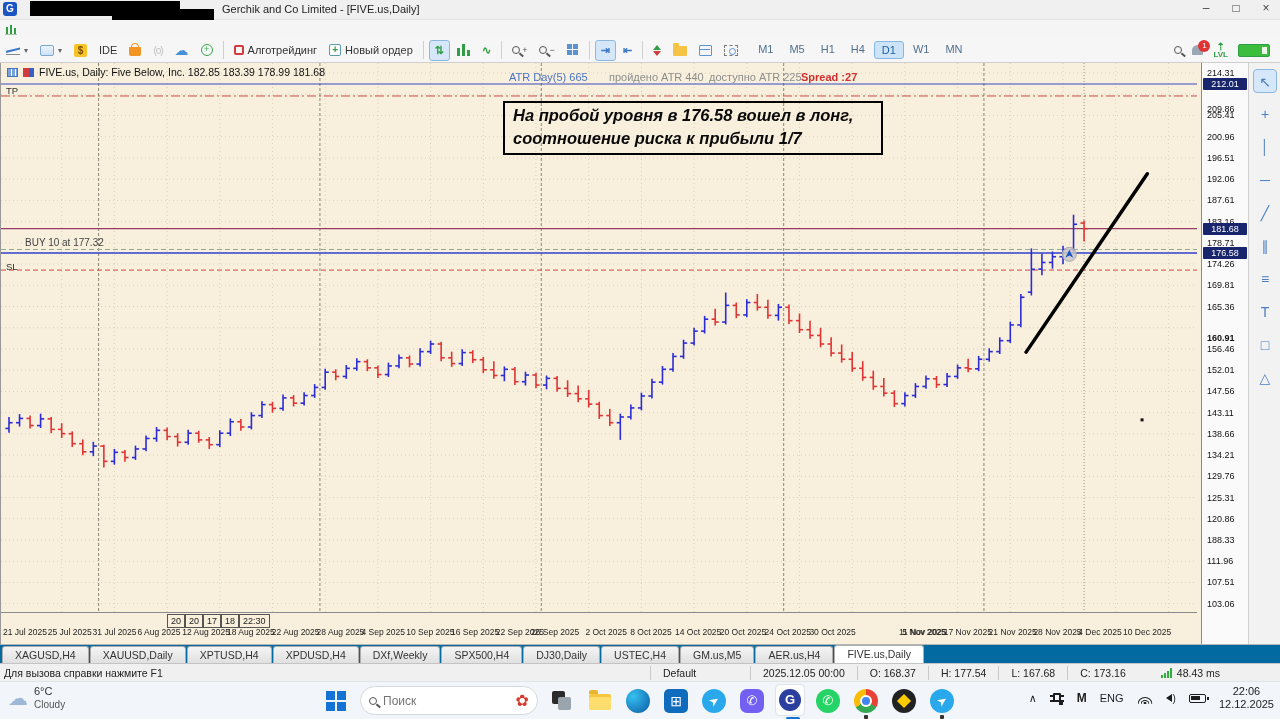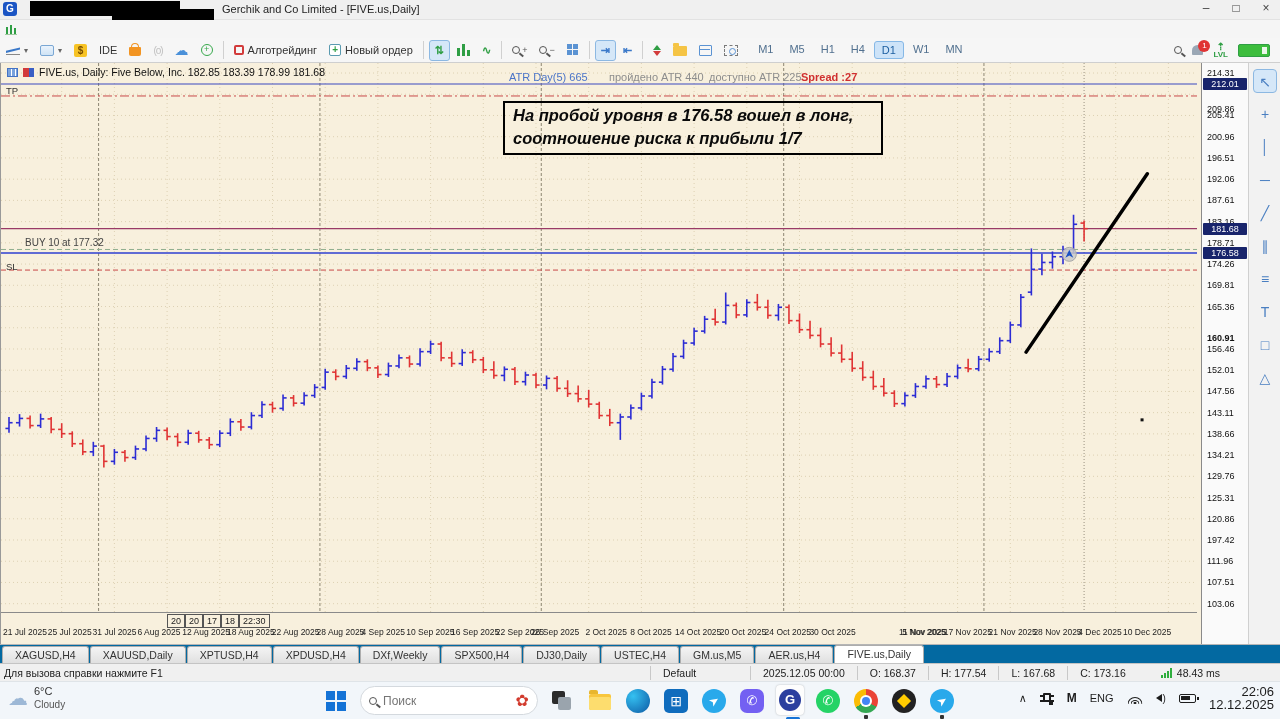--- a/index.html
+++ b/index.html
@@ -146,21 +146,21 @@
   .wifi b { position:absolute; left:50%; bottom:0; transform:translateX(-50%); border:1.8px solid #1c1c1c; border-bottom:none; border-radius:100% 100% 0 0 / 200% 200% 0 0; }
   .wifi .w1 { width:15px; height:7px; }
   .wifi .w2 { width:9px; height:4px; }
   .wifi .w3 { width:3px; height:2px; background:#1c1c1c; border-radius:2px; border:none; }
   .vol { display:flex; align-items:center; }
   .vol .tri { width:0; height:0; border-top:4px solid transparent; border-bottom:4px solid transparent; border-right:6px solid #1c1c1c; }
   .vol .par { font-size:10px; margin-left:1px; }
   .batt { width:17px; height:9px; border:1.5px solid #1c1c1c; border-radius:2px; position:relative; }
   .batt::before { content:""; position:absolute; left:1px; top:1px; width:9px; height:4px; background:#1c1c1c; }
   .batt::after { content:""; position:absolute; right:-4px; top:2px; width:2px; height:3px; background:#1c1c1c; }
-  .clock { text-align:right; font-size:13px; line-height:13px; }
+  .clock { text-align:center; font-size:11px; line-height:13px; }
 </style>
 </head>
 <body>
 
 <div class="titlebar">
   <div class="app-logo">G</div>
   <div class="redact1"></div>
   <div class="redact2"></div>
   <div class="title-text">Gerchik and Co Limited - [FIVE.us,Daily]</div>
   <div class="winbtns">
@@ -732,21 +732,21 @@
       <div class="ptick" style="top: 270px; font-weight: bold;">160.91</div>
       <div class="ptick" style="top: 280.973px;">156.46</div>
       <div class="ptick" style="top: 302.2px;">152.01</div>
       <div class="ptick" style="top: 323.426px;">147.56</div>
       <div class="ptick" style="top: 344.653px;">143.11</div>
       <div class="ptick" style="top: 365.879px;">138.66</div>
       <div class="ptick" style="top: 387.106px;">134.21</div>
       <div class="ptick" style="top: 408.332px;">129.76</div>
       <div class="ptick" style="top: 429.559px;">125.31</div>
       <div class="ptick" style="top: 450.785px;">120.86</div>
-      <div class="ptick" style="top: 472.012px;">197.42</div>
+      <div class="ptick" style="top: 472.012px;">188.33</div>
       <div class="ptick" style="top: 493.238px;">111.96</div>
       <div class="ptick" style="top: 514.465px;">107.51</div>
       <div class="ptick" style="top: 535.691px;">103.06</div>
       <div class="pbadge" style="top: 15px;">212.01</div>
       <div class="pbadge" style="top: 159.674px;">181.68</div>
       <div class="pbadge" style="top: 184.001px;">176.58</div>
     </div>
   <div class="tools-strip" id="tools-strip">
       <div class="tool active">↖</div>
       <div class="tool">+</div>

